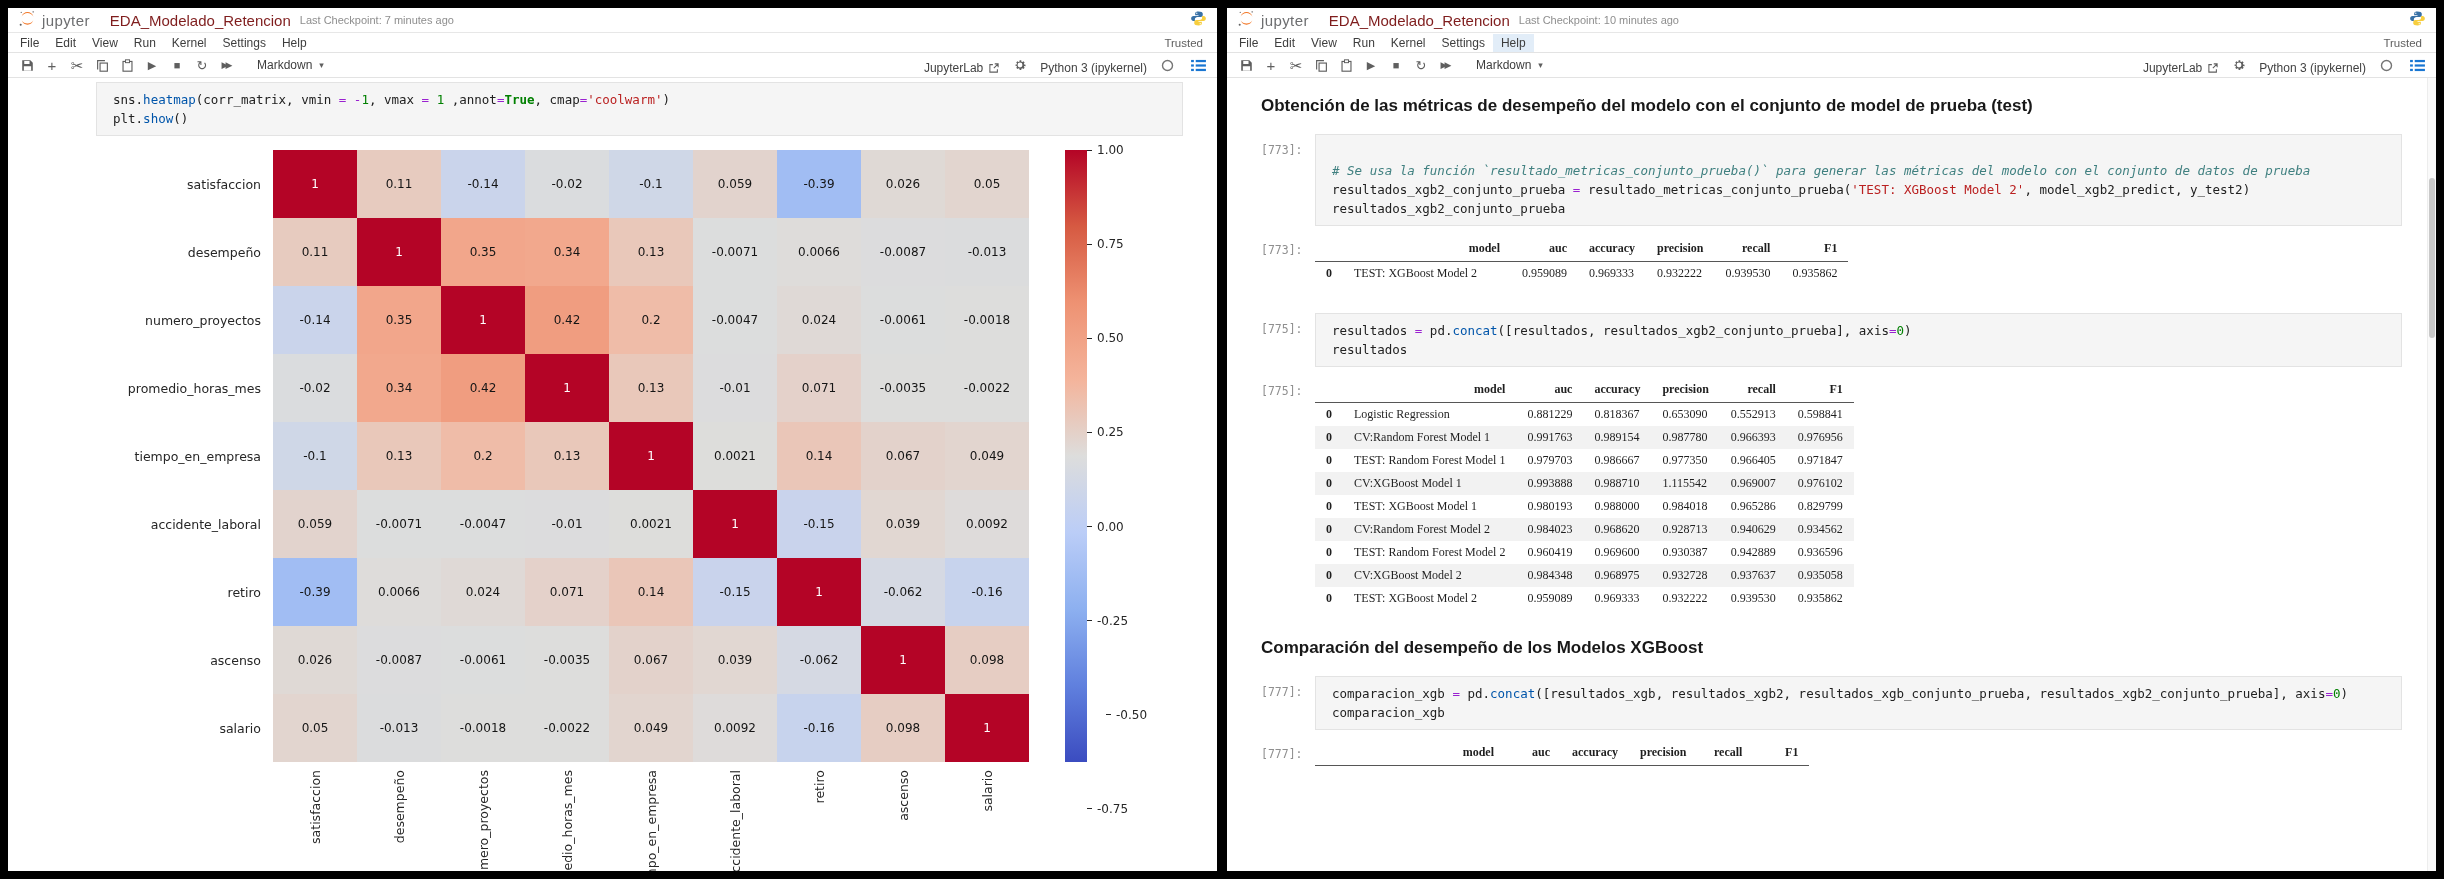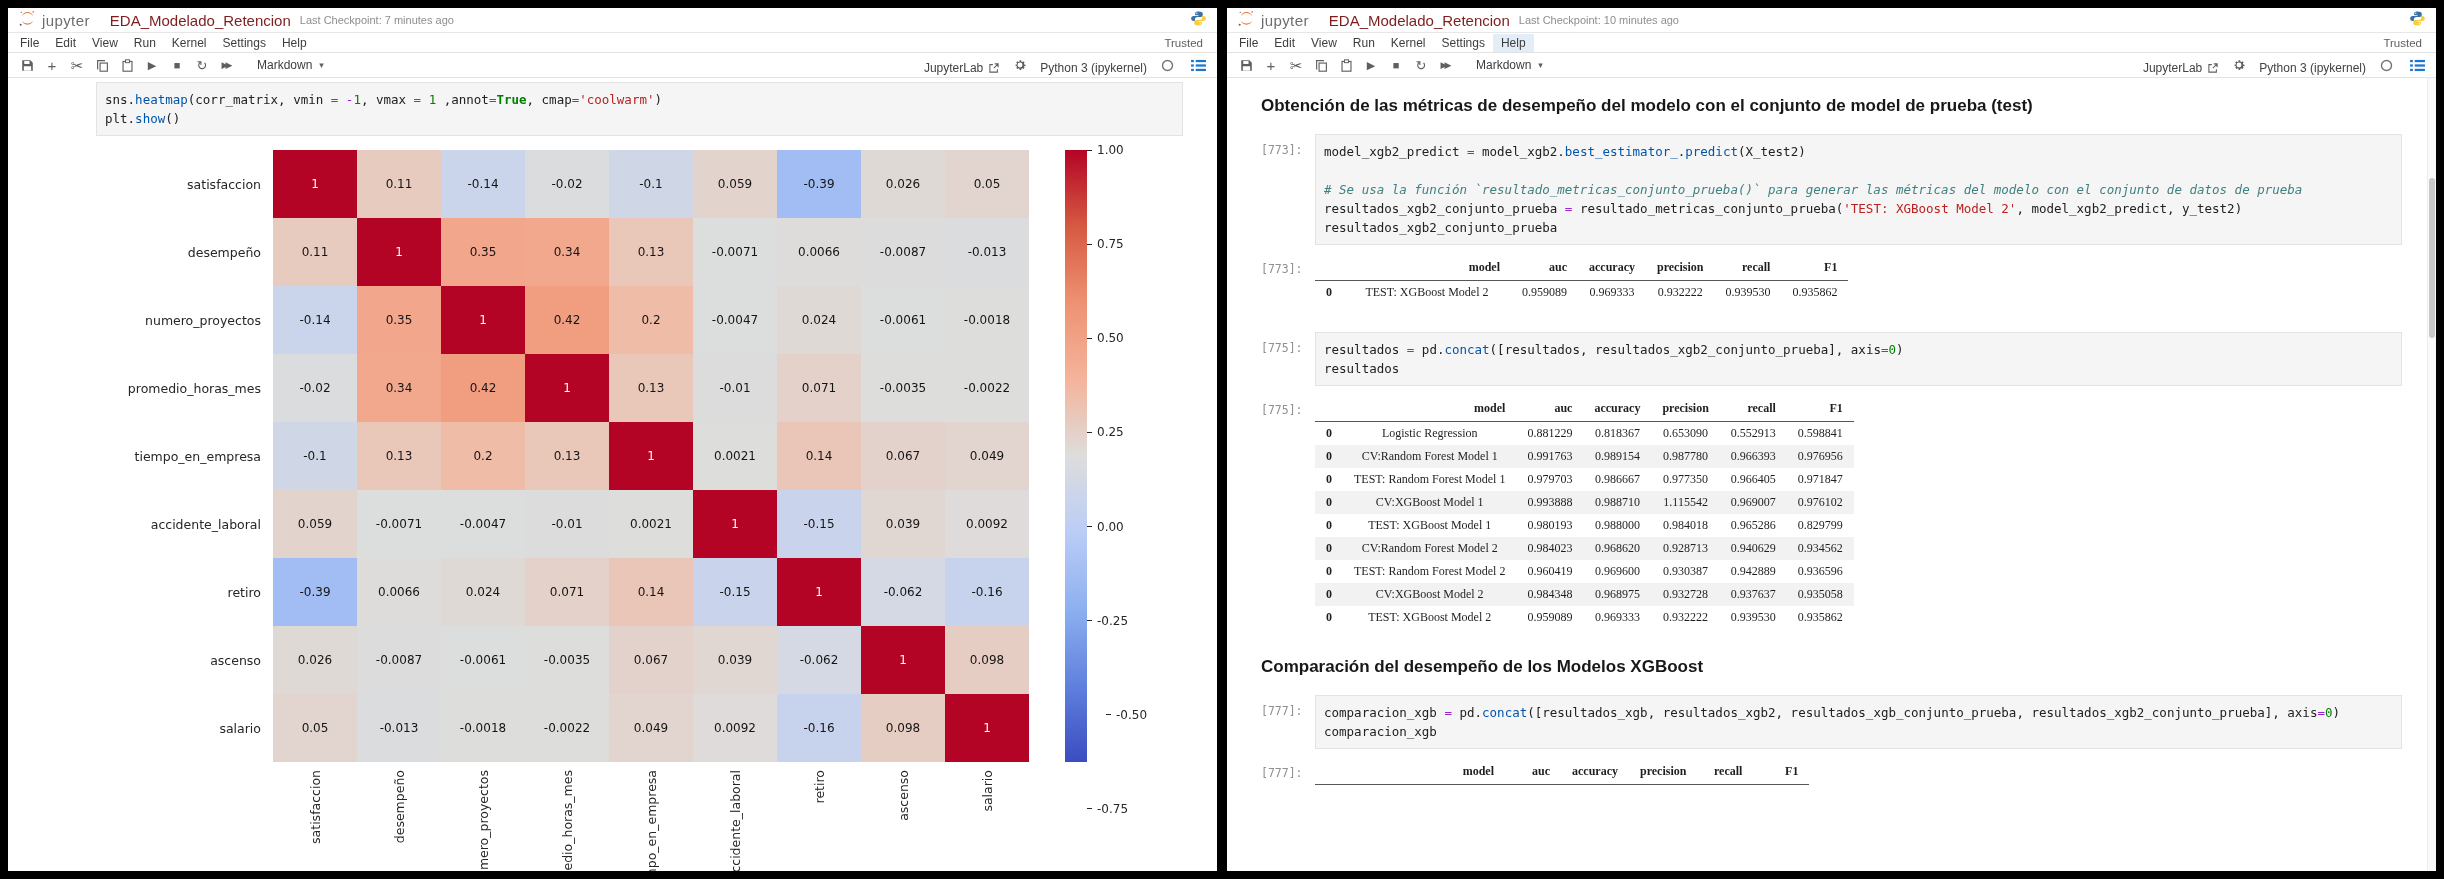--- a/index.html
+++ b/index.html
@@ -32,35 +32,35 @@
   .caret{font-size:9px;color:#5f5f5f}
   .tb-right{margin-left:auto;display:flex;align-items:flex-end;gap:9px}
   .tb-link{display:flex;gap:5px;align-items:center;font-size:12px;color:#424242}
   .tb-kernel{font-size:12px;color:#424242}
 
   
   .content{flex:1;overflow:hidden;position:relative;padding-top:4px;background:#fff}
   .cellrow{display:flex;margin-bottom:10px}
   .prompt{flex:0 0 88px;padding-left:34px;font-family:"DejaVu Sans Mono",monospace;font-size:11.5px;color:#8f8f8f;padding-top:9px;white-space:nowrap}
   .out .prompt{padding-top:7px}
-  .codebox{flex:1;margin-right:34px;background:#f5f5f5;border:1px solid #e3e3e3;padding:7px 8px;font-family:"DejaVu Sans Mono",monospace;font-size:12.5px;line-height:19px;color:#212121}
+  .codebox{flex:1;margin-right:34px;background:#f5f5f5;border:1px solid #e3e3e3;padding:7px 16px;font-family:"DejaVu Sans Mono",monospace;font-size:12.5px;line-height:19px;color:#212121}
   .cm-line{white-space:pre}
   .t-p{color:#0055aa}
   .t-n{color:#008000}
   .t-s{color:#ba2121}
   .t-c{color:#408080;font-style:italic}
   .t-o{color:#9a22d0}
   .t-k{color:#008000;font-weight:bold}
   .md-heading{font-size:17px;font-weight:bold;color:#181818;margin:14px 34px 18px 34px}
   .outbox{flex:1;margin-right:34px;overflow:hidden}
   .out{margin-bottom:28px}
 
   table.df{border-collapse:collapse;font-size:12px;color:#1f1f1f;font-family:Liberation Serif, serif}
   table.df thead th{font-weight:bold;text-align:right;padding:5px 11px;border-bottom:1px solid #565656}
-  table.df td{text-align:center;padding:4px 11px}
+  table.df td{text-align:left;padding:4px 11px}
   table.df tbody th{font-weight:bold;text-align:left;padding:4px 11px}
   table.df tbody tr:nth-child(even){background:#f2f2f2}
   table.df .col-model{min-width:168px}
   table.df .col-num{min-width:56px}
 
   
   .figure{display:flex;margin-top:4px}
   .fig-left{width:177px;flex:0 0 177px}
   .ylab{height:68px;display:flex;align-items:center;justify-content:flex-end;padding-right:12px;font-size:12.5px;color:#262626;font-family:"DejaVu Sans",sans-serif}
   .hm-grid{display:grid;grid-template-columns:repeat(9,84px);grid-auto-rows:68px}
@@ -418,21 +418,20 @@
             </svg>
     </span>
   </span>
 </div>
     <div class="content" id="content-right">
       <div id="right-cells">
           <div class="md-heading">Obtención de las métricas de desempeño del modelo con el conjunto de model de prueba (test)</div>
           <div class="cellrow">
             <div class="prompt">[773]:</div>
             <div class="codebox">
-              <div class="cm-line"><span class="t-v">model_xgb2_predict </span><span class="t-o">=</span><span class="t-v"> model_xgb2.</span><span class="t-p">best_estimator_</span><span class="t-v">.</span><span class="t-p">predict</span><span class="t-v">(X_test2)</span></div>
               <div class="cm-line">&nbsp;</div>
               <div class="cm-line"><span class="t-c"># Se usa la función `resultado_metricas_conjunto_prueba()` para generar las métricas del modelo con el conjunto de datos de prueba</span></div>
               <div class="cm-line"><span class="t-v">resultados_xgb2_conjunto_prueba </span><span class="t-o">=</span><span class="t-v"> resultado_metricas_conjunto_prueba(</span><span class="t-s">'TEST: XGBoost Model 2'</span><span class="t-v">, model_xgb2_predict, y_test2)</span></div>
               <div class="cm-line"><span class="t-v">resultados_xgb2_conjunto_prueba</span></div>
             </div>
           </div>
           <div class="cellrow out">
             <div class="prompt">[773]:</div>
             <div class="outbox">
               <table class="df">

